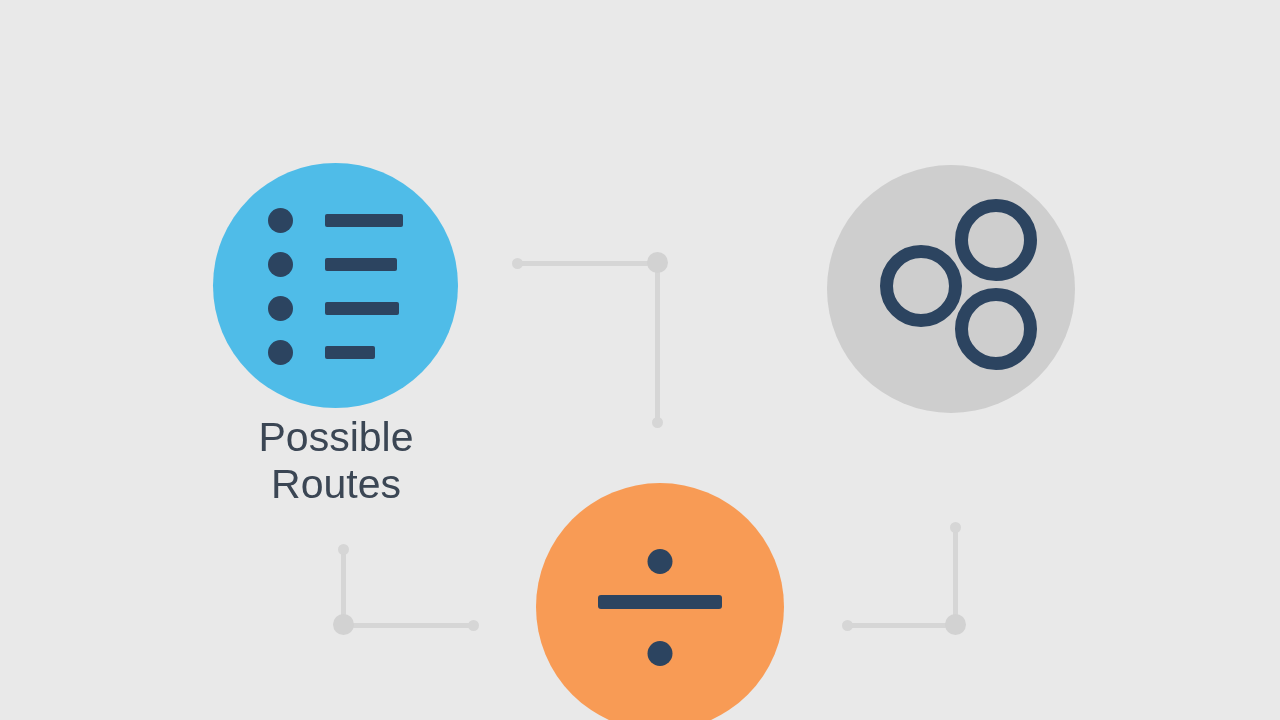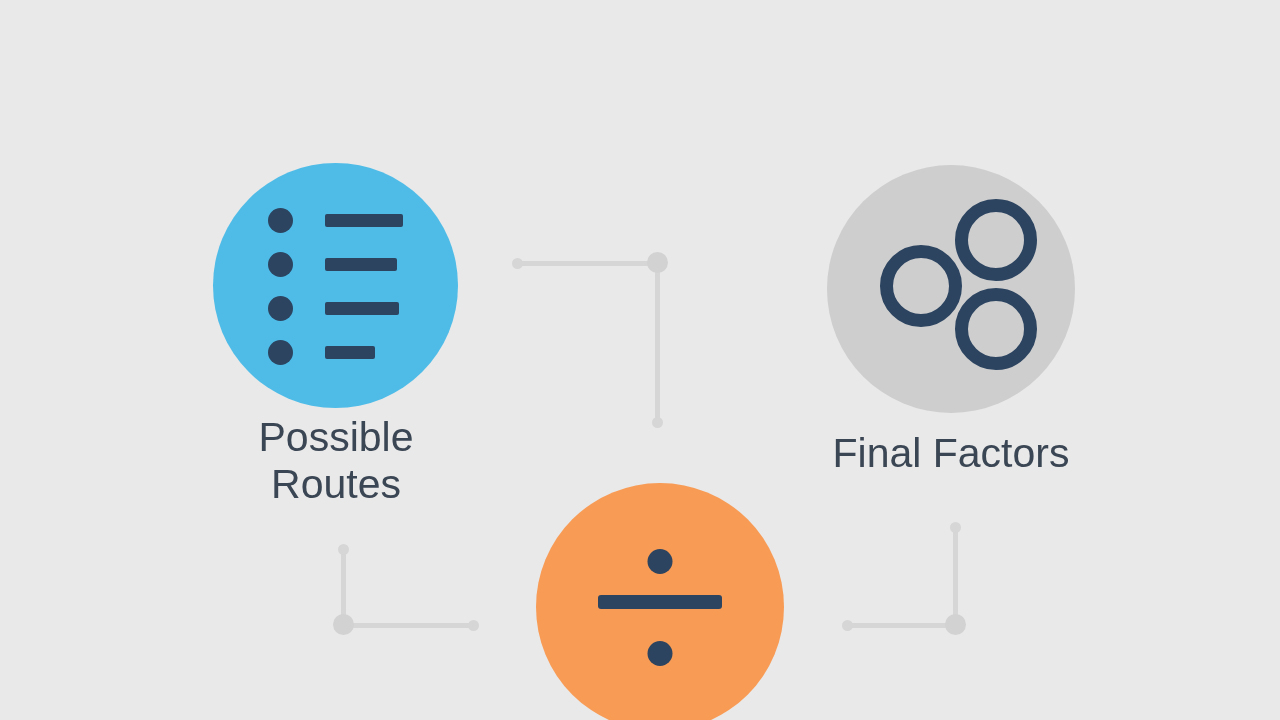--- a/index.html
+++ b/index.html
@@ -241,21 +241,20 @@
   <div class="node-label" id="label-routes">Possible
 Routes</div>
 
   <div class="node-circle" id="circle-factors">
     <div class="rings-icon">
       <div class="ring top-right"></div>
       <div class="ring left"></div>
       <div class="ring bottom"></div>
     </div>
   </div>
-  <div class="node-label" id="label-factors">Final Factors</div>
 
   <div class="node-circle" id="circle-divide">
     <div class="divide-icon">
       <div class="divide-dot upper"></div>
       <div class="divide-bar"></div>
       <div class="divide-dot lower"></div>
     </div>
   </div>
 
 </div>

